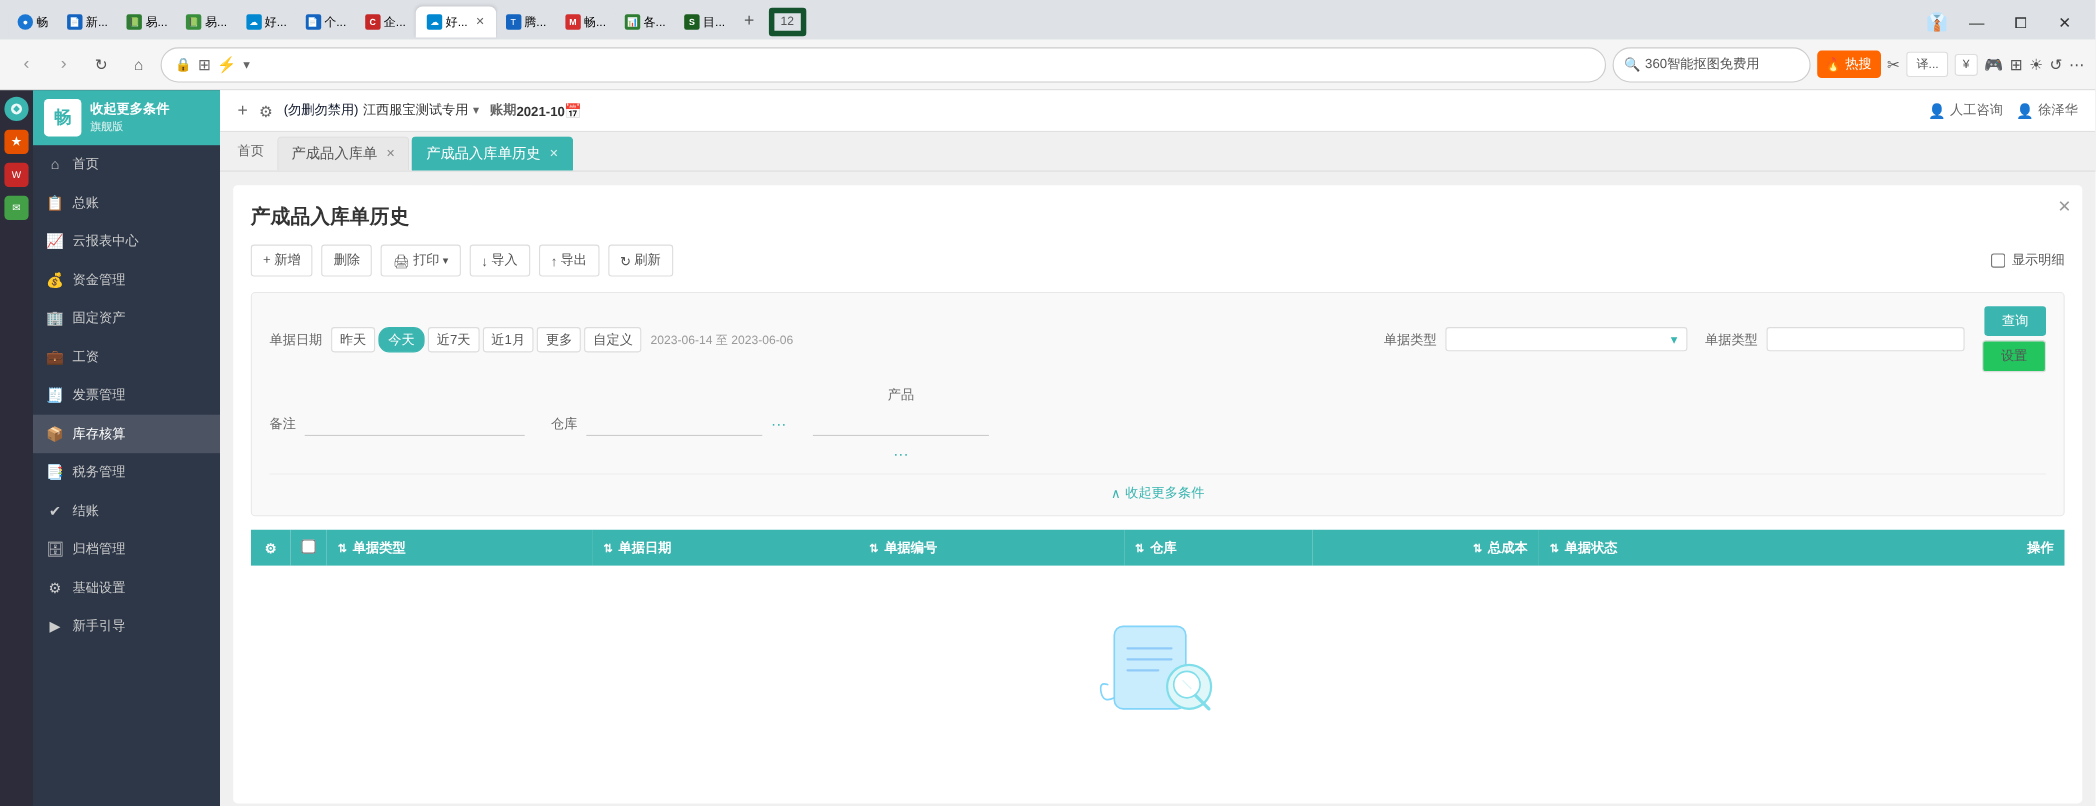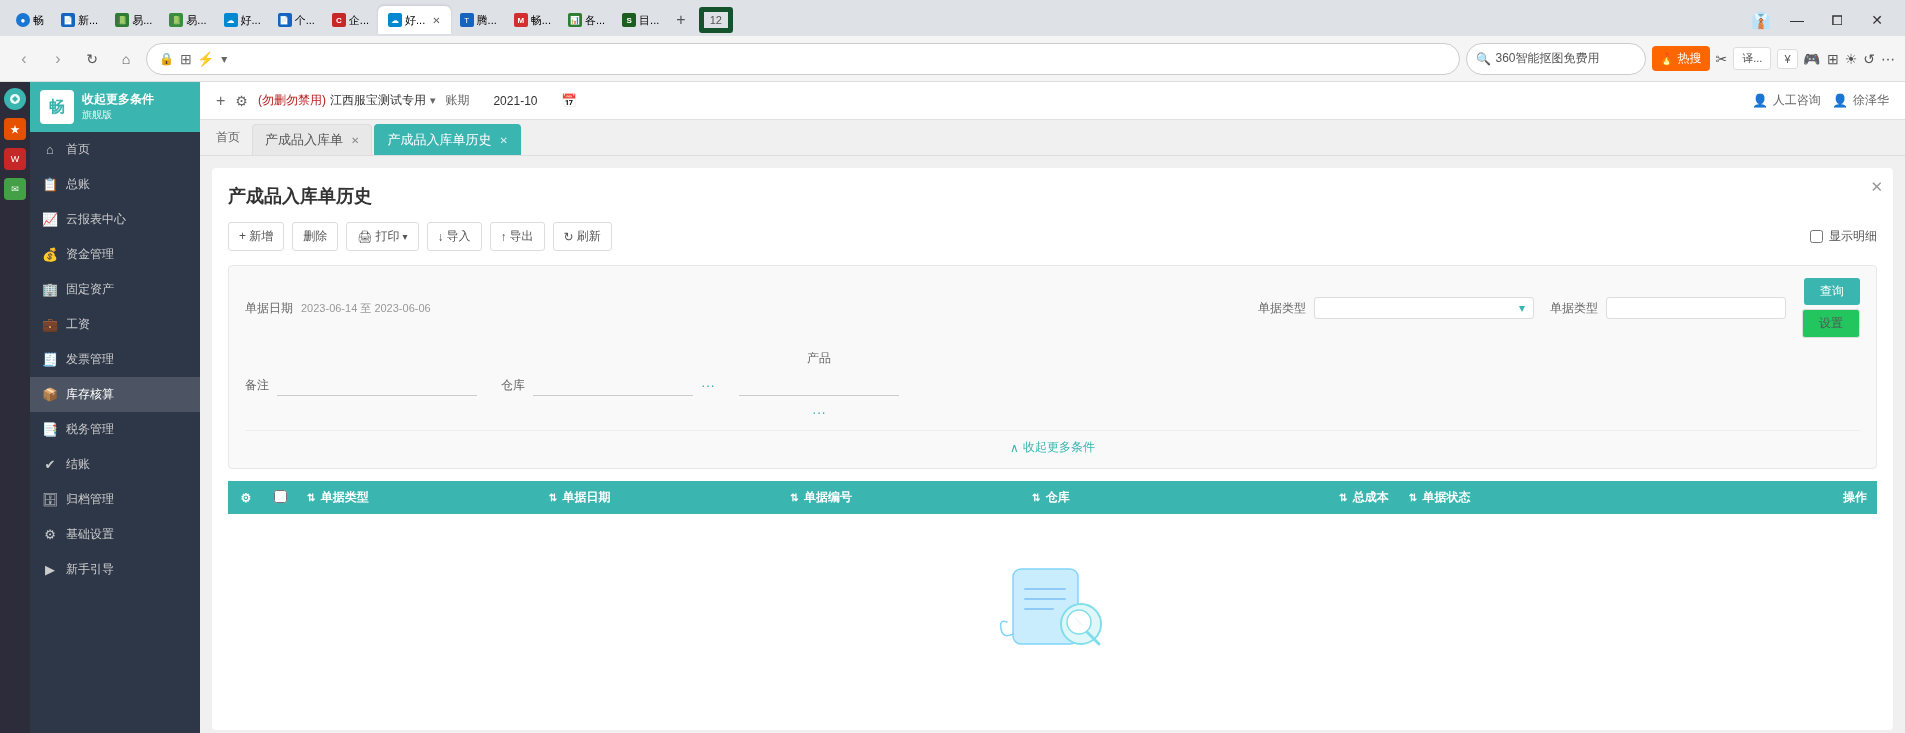--- a/index.html
+++ b/index.html
@@ -201,25 +201,25 @@
       </div>
     </div>
   </div>
 
   <div style="flex:1;display:flex;flex-direction:column;background:#f0f0f0;overflow:hidden;position:relative;">
 
     <div style="background:#fff;padding:0 16px;height:38px;display:flex;align-items:center;gap:10px;border-bottom:1px solid #e0e0e0;flex-shrink:0;">
       <span style="font-size:16px;color:#666;cursor:pointer;">+</span>
       <span style="font-size:14px;color:#666;cursor:pointer;">⚙</span>
       <div style="display:flex;align-items:center;gap:4px;cursor:pointer;">
-        <span style="color:#b91c1c;font-size:12px;text-align:center;">(勿删勿禁用)</span>
+        <span style="color:#0f172a;font-size:12px;text-align:center;">(勿删勿禁用)</span>
         <span style="color:#333;font-size:12px;">江西服宝测试专用</span>
         <span style="color:#666;font-size:11px;">▾</span>
       </div>
-      <div style="display:flex;align-items:center;gap:24px;">
+      <div style="display:flex;align-items:center;gap:0;font-weight:bold;">
         <span style="color:#666;font-size:12px;">账期</span>
         <span style="color:#333;font-size:12px;">2021-10</span>
         <span style="color:#666;font-size:13px;cursor:pointer;">📅</span>
       </div>
       <div style="margin-left:auto;display:flex;align-items:center;gap:12px;">
         <div style="display:flex;align-items:center;gap:4px;color:#666;font-size:12px;cursor:pointer;">
           <span style="font-size:13px;">👤</span>
           <span>人工咨询</span>
         </div>
         <div style="display:flex;align-items:center;gap:4px;color:#666;font-size:12px;cursor:pointer;">
@@ -276,20 +276,28 @@
             <input type="checkbox" style="cursor: pointer;">
             <span>显示明细</span>
           </div>
         </div>
 
         <div style="background:#f9f9f9;border:1px solid #e8e8e8;border-radius:4px;padding:12px 16px;margin-bottom:12px;">
 
           <div style="display:flex;align-items:center;gap:16px;margin-bottom:12px;">
             <div style="display:flex;align-items:center;gap:8px;flex-wrap:wrap;">
               <span style="font-size:12px;color:#666;white-space:nowrap;">单据日期</span>
+              <div style="display:flex;align-items:center;gap:3px;">
+                <button style="padding:2px 7px;font-size:12px;border:1px solid #ddd;background:#fff;border-radius:3px;cursor:pointer;color:#555;">昨天</button>
+                <button style="padding:2px 8px;font-size:12px;border:1px solid #3ab5b0;background:#3ab5b0;border-radius:10px;cursor:pointer;color:#fff;">今天</button>
+                <button style="padding:2px 7px;font-size:12px;border:1px solid #ddd;background:#fff;border-radius:3px;cursor:pointer;color:#555;">近7天</button>
+                <button style="padding:2px 7px;font-size:12px;border:1px solid #ddd;background:#fff;border-radius:3px;cursor:pointer;color:#555;">近1月</button>
+                <button style="padding:2px 7px;font-size:12px;border:1px solid #ddd;background:#fff;border-radius:3px;cursor:pointer;color:#555;">更多</button>
+                <button style="padding:2px 7px;font-size:12px;border:1px solid #ddd;background:#fff;border-radius:3px;cursor:pointer;color:#555;">自定义</button>
+              </div>
               <span style="font-size:11px;color:#999;">2023-06-14 至 2023-06-06</span>
             </div>
 
             <div style="display:flex;align-items:center;gap:8px;margin-left:auto;">
               <span style="font-size:12px;color:#666;white-space:nowrap;">单据类型</span>
               <div style="display:flex;align-items:center;border:1px solid #ddd;background:#fff;border-radius:3px;padding:3px 8px;gap:4px;cursor:pointer;font-size:12px;color:#555;min-width:220px;justify-content:space-between;">
                 <span style="flex:1;"></span>
                 <span style="color:#3ab5b0;font-size:12px;">▾</span>
               </div>
             </div>

